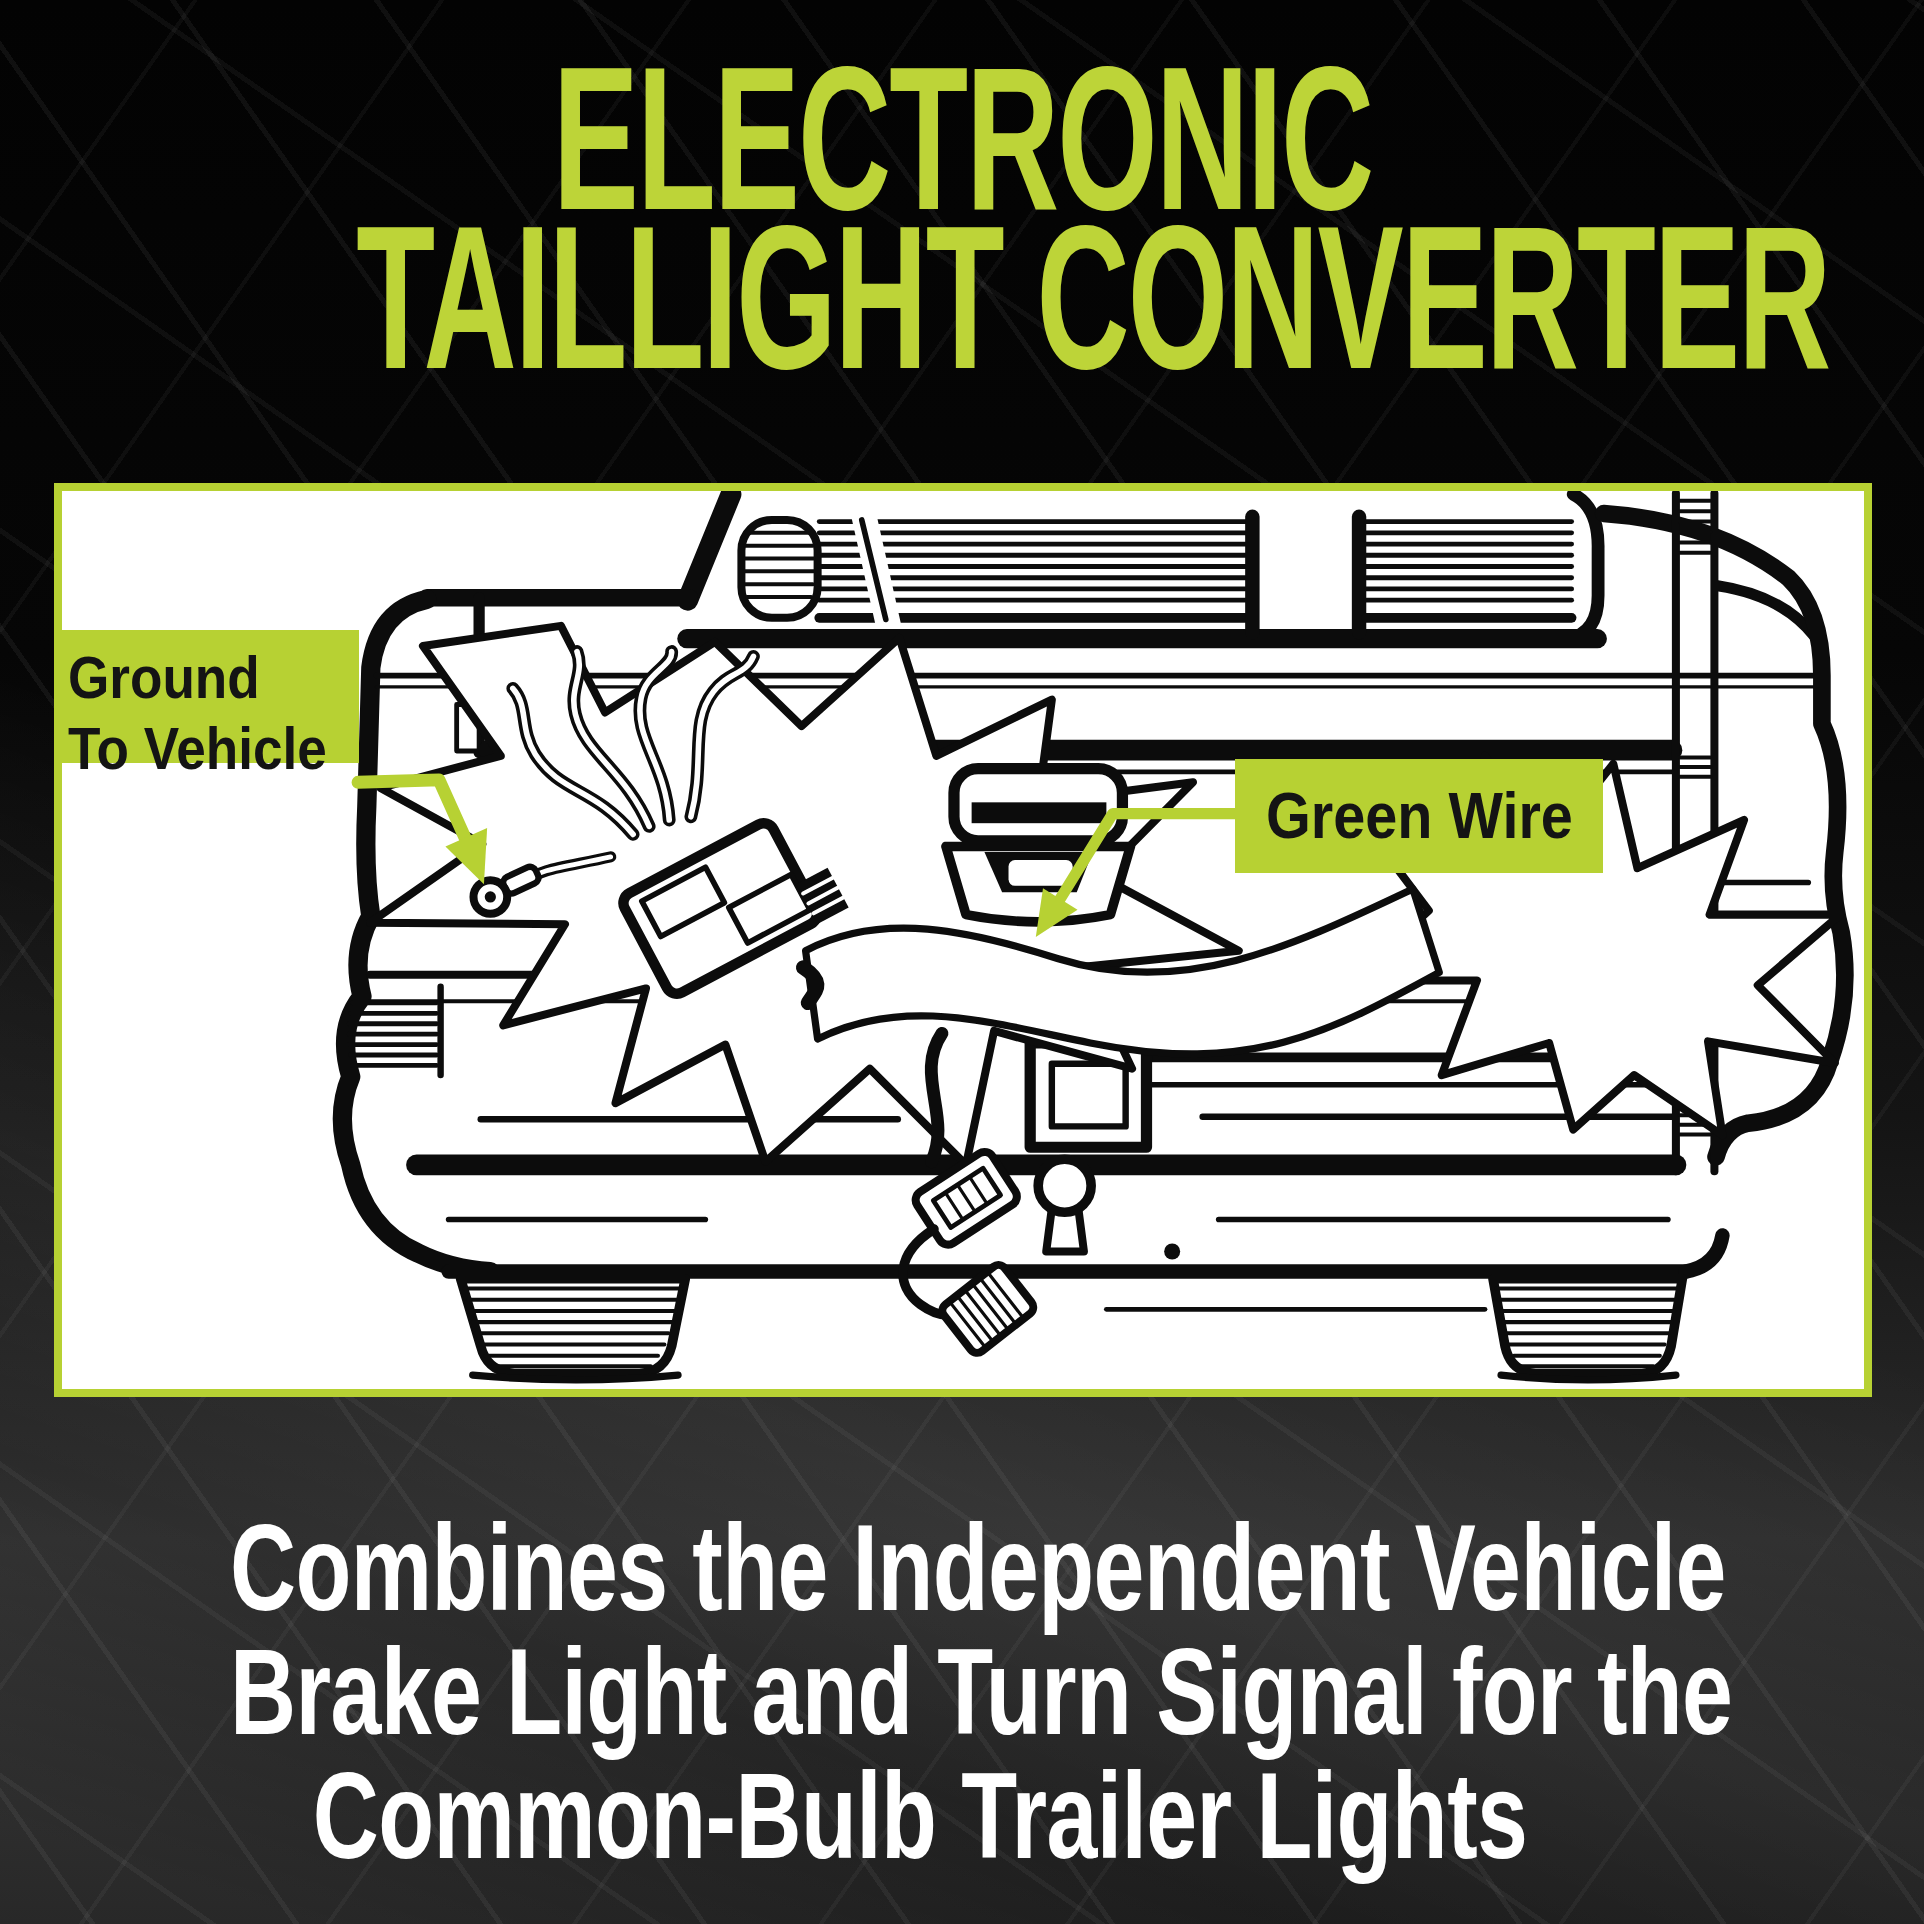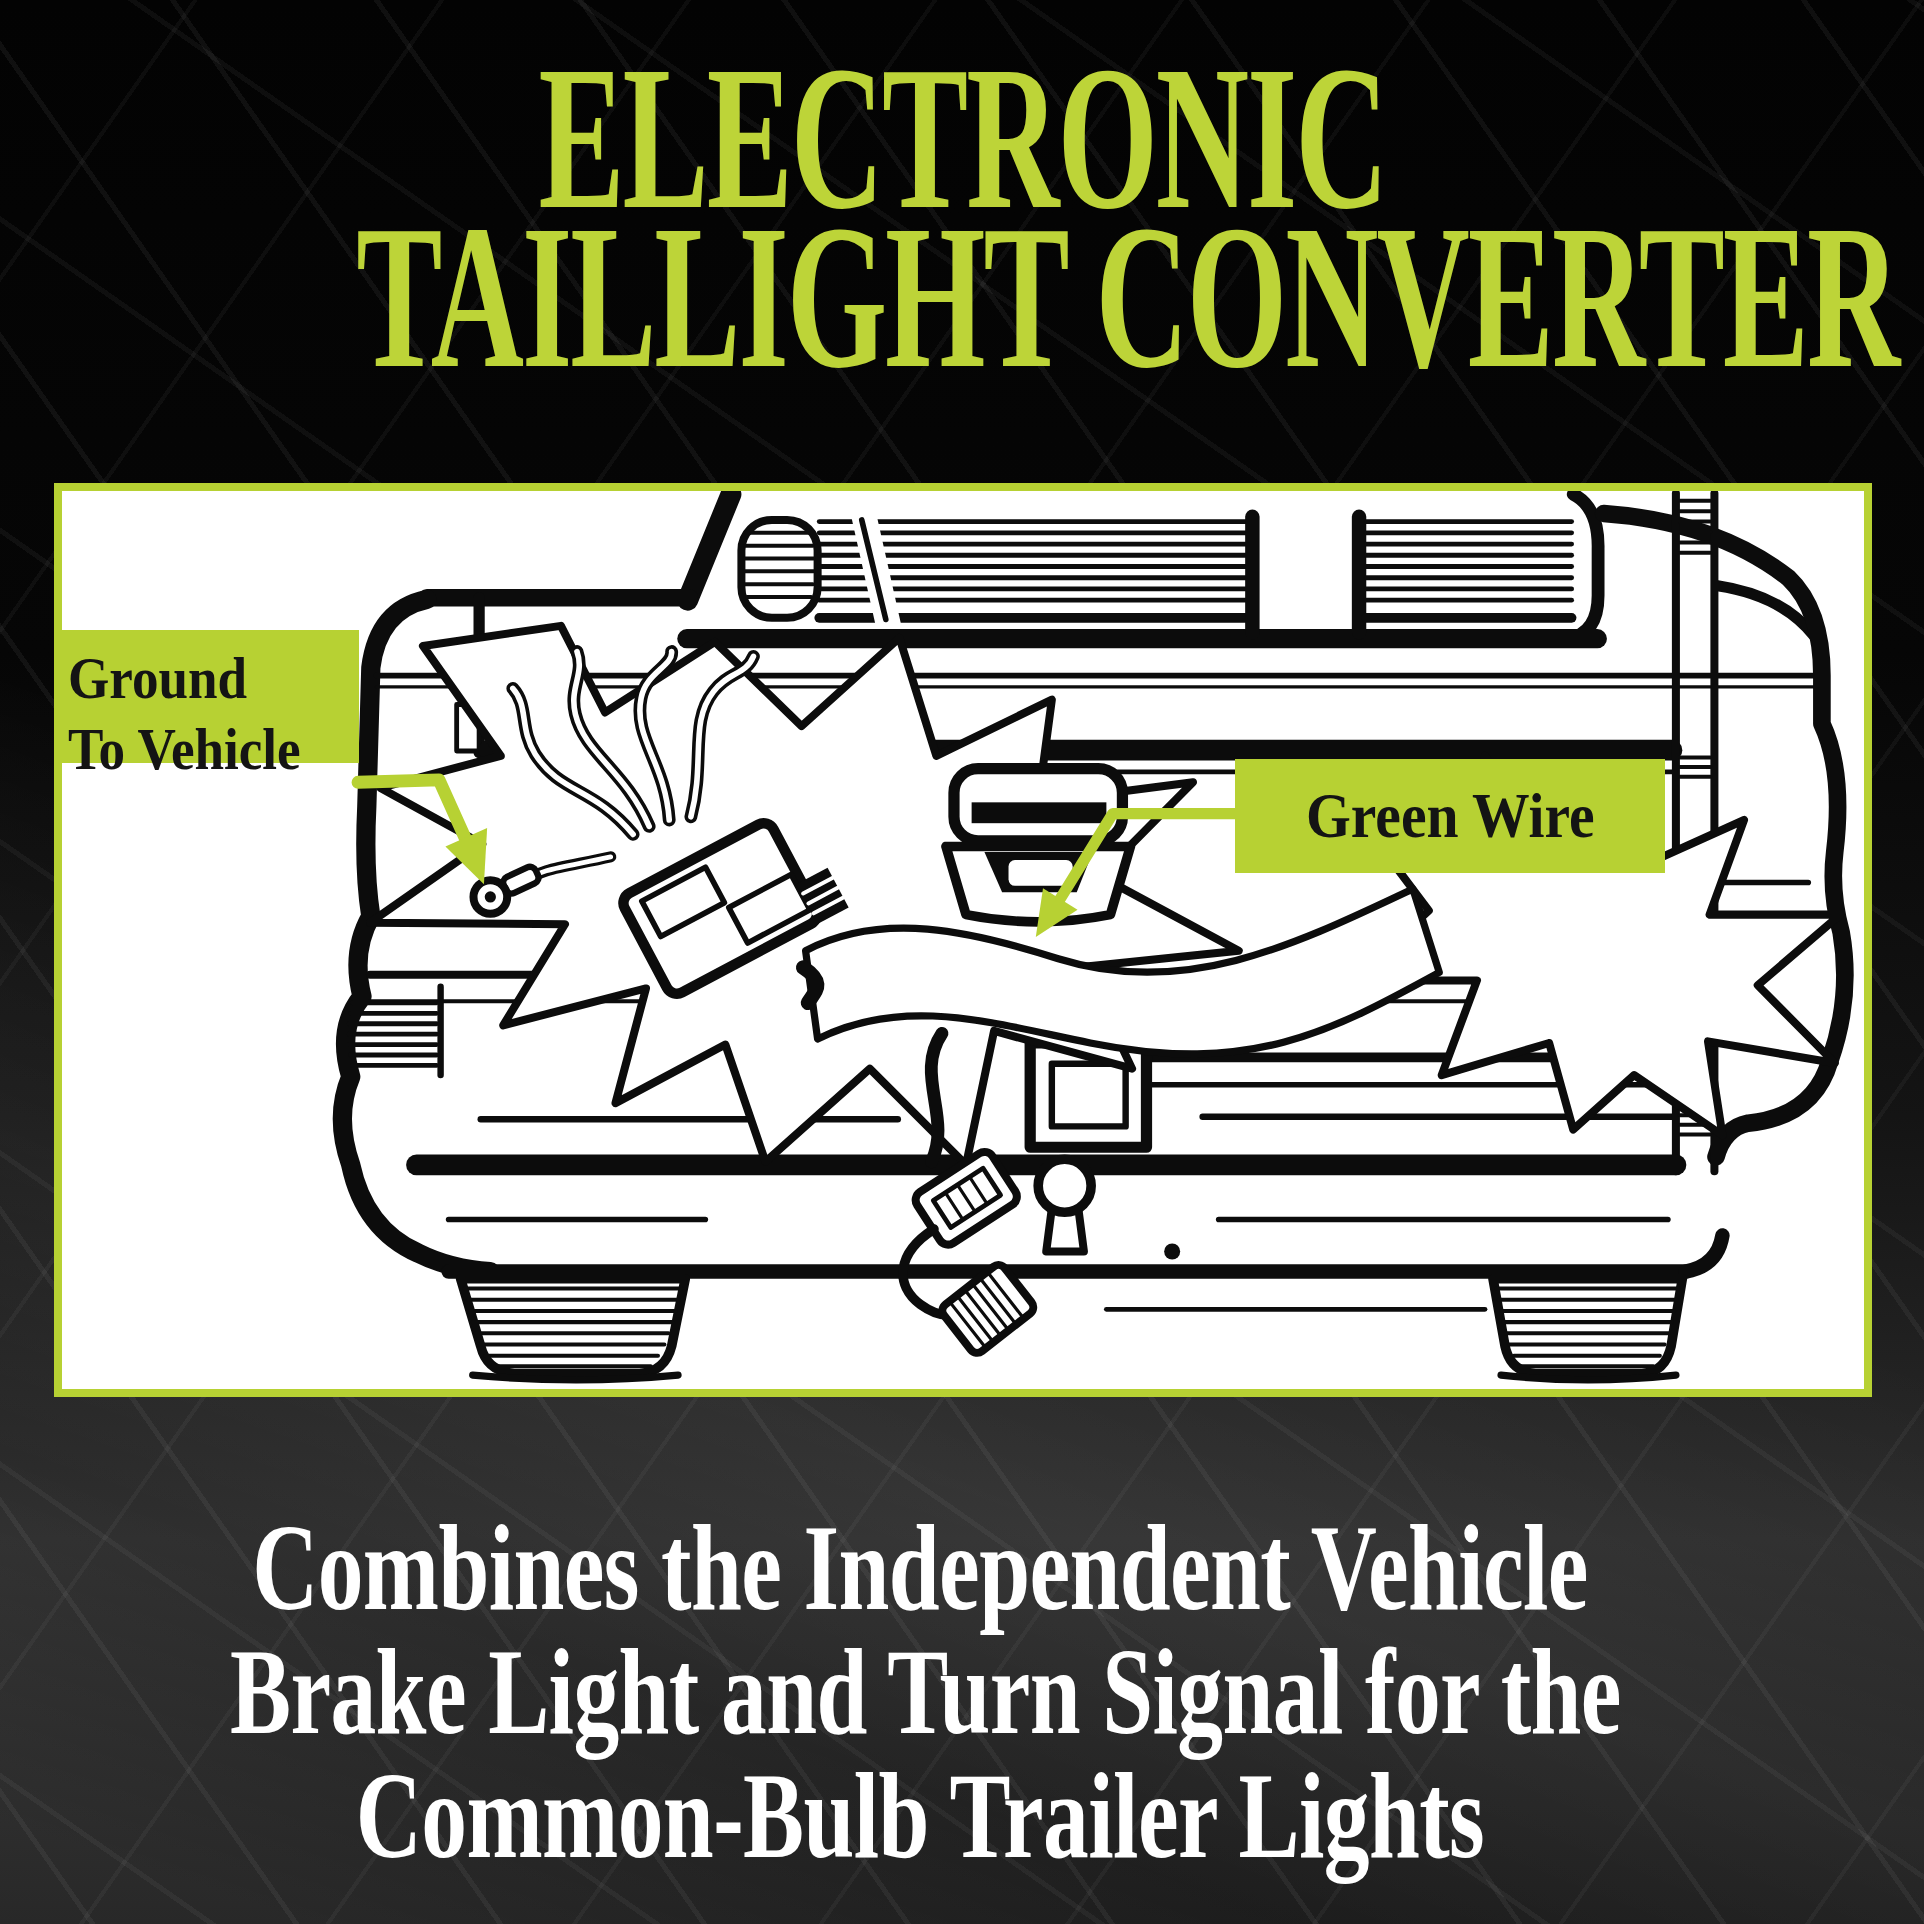--- a/index.html
+++ b/index.html
@@ -1,18 +1,18 @@
 <!DOCTYPE html>
 <html style="font-size:13px"><head>
 <meta charset="utf-8">
 <style>
   html,body{margin:0;padding:0;background:#000;}
   #stage{
     position:relative;width:1925px;height:1925px;overflow:hidden;
-    font-family:Liberation Serif, serif;
+    font-family:Liberation Sans, sans-serif;
     background:
       linear-gradient(200deg, rgba(255,255,255,0) 52%, rgba(255,255,255,0.06) 70%, rgba(255,255,255,0.02) 82%, rgba(255,255,255,0.07) 96%),
       repeating-linear-gradient(55deg, rgba(255,255,255,0) 0 74px, rgba(255,255,255,0.05) 74px 79px, rgba(255,255,255,0) 79px 167px),
       repeating-linear-gradient(-55deg, rgba(255,255,255,0) 0 95px, rgba(255,255,255,0.04) 95px 99px, rgba(255,255,255,0) 99px 202px),
       repeating-linear-gradient(35deg, rgba(255,255,255,0) 0 120px, rgba(255,255,255,0.045) 120px 125px, rgba(255,255,255,0) 125px 255px),
       linear-gradient(180deg,#030303 0%,#060606 34%,#141414 58%,#2b2b2b 80%,#181818 100%);
   }
   
   .title{
     position:absolute;left:0;top:58px;width:1925px;text-align:center;
@@ -31,21 +31,21 @@
   
   .callout{
     position:absolute;background:#b7d133;color:#141414;font-weight:bold;
     box-sizing:border-box;
   }
   .callout .cline{
     display:block;white-space:nowrap;transform:scaleX(0.9);transform-origin:0 50%;
   }
   #ground-label{left:54px;top:630px;width:305px;height:133px;padding:13px 0 0 14.4px;
     font-size:59px;line-height:71px;}
-  #greenwire-label{left:1235px;top:759px;width:430px;height:114px;
+  #greenwire-label{left:1235px;top:759px;width:368px;height:114px;
     display:flex;align-items:center;justify-content:center;font-size:64px;}
   #greenwire-label .cline{transform-origin:50% 50%;}
   
   .caption{
     position:absolute;left:0;top:1506px;width:1840px;text-align:center;
     color:#ffffff;font-weight:bold;line-height:124px;
   }
   .caption .line{
     display:block;white-space:nowrap;font-size:122px;letter-spacing:-0.8px;
     transform:scaleX(0.75);transform-origin:50% 50%;

